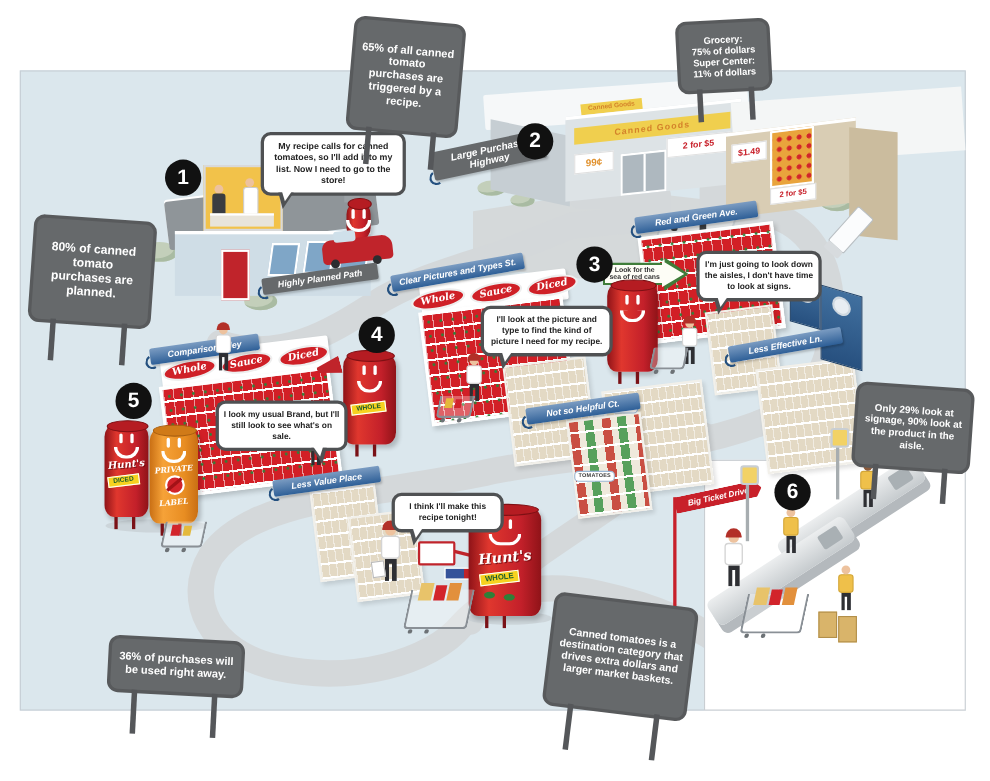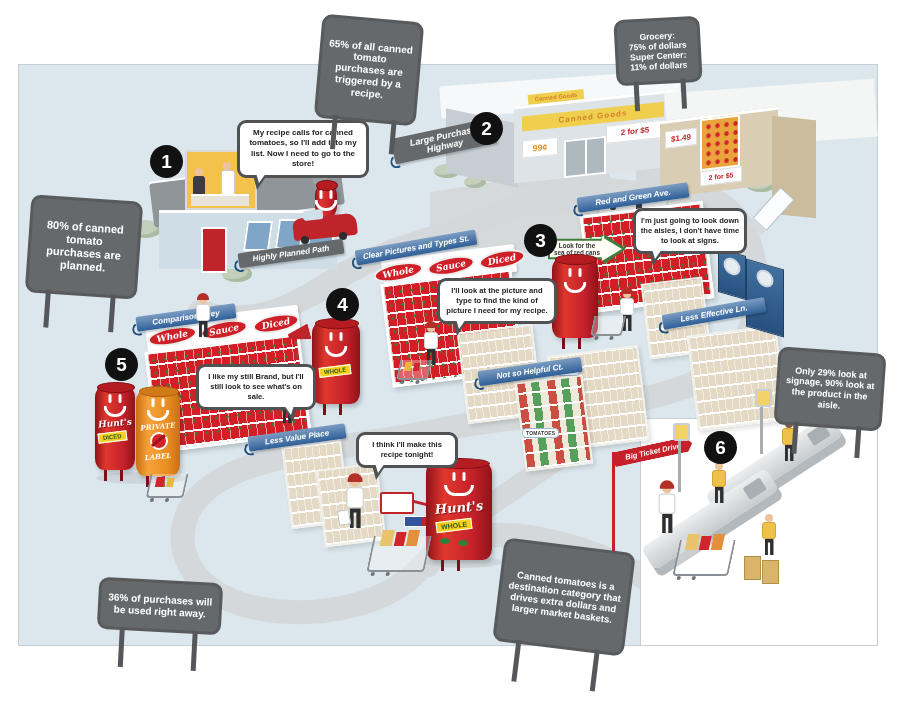--- a/index.html
+++ b/index.html
@@ -380,24 +380,24 @@
   </div>
 
   <div class="abs badge" style="left:150px;top:145px;">1</div>
   <div class="abs badge" style="left:470px;top:112px;">2</div>
   <div class="abs badge" style="left:524px;top:224px;">3</div>
   <div class="abs badge" style="left:326px;top:288px;">4</div>
   <div class="abs badge" style="left:105px;top:348px;">5</div>
   <div class="abs badge" style="left:704px;top:431px;">6</div>
 
   <div class="abs bubble" style="left:237px;top:120px;width:132px;font-size:8px;">My recipe calls for canned tomatoes, so I'll add it to my list.  Now I need to go to the store!</div>
-  <div class="abs bubble" style="left:633px;top:208px;width:114px;">I'm just going to look down the aisles, I don't have time to look at signs.</div>
+  <div class="abs bubble" style="left:633px;top:228px;width:114px;">I'm just going to look down the aisles, I don't have time to look at signs.</div>
   <div class="abs bubble" style="left:437px;top:278px;width:120px;">I'll look at the picture and type to find the kind of picture I need for my recipe.</div>
-  <div class="abs bubble tail-r" style="left:196px;top:364px;width:120px;">I like my still Brand, but I'll still look to see what's on sale.</div>
-  <div class="abs bubble" style="left:356px;top:432px;width:102px;">I think I'll make this recipe tonight!</div>
+  <div class="abs bubble tail-r" style="left:196px;top:364px;width:120px;">I look my usual Brand, but I'll still look to see what's on sale.</div>
+  <div class="abs bubble" style="left:356px;top:448px;width:102px;">I think I'll make this recipe tonight!</div>
 
   <div class="abs bb" style="left:318px;top:18px;width:102px;height:104px;font-size:10px;transform:rotate(5deg);--lh:34px;">65% of all canned tomato purchases are triggered by a recipe.</div>
   <div class="abs bb" style="left:615px;top:18px;width:86px;height:66px;font-size:8.5px;transform:rotate(-3deg);--lh:30px;flex-direction:column;">
     <span>Grocery:</span>
     <span>75% of dollars</span>
     <span>Super Center:</span>
     <span>11% of dollars</span>
   </div>
   <div class="abs bb" style="left:28px;top:198px;width:112px;height:98px;font-size:11px;transform:rotate(4deg);--lh:38px;">80% of canned tomato purchases are planned.</div>
   <div class="abs bb" style="left:776px;top:350px;width:108px;height:78px;font-size:9px;transform:rotate(4deg);--lh:32px;">Only 29% look at signage, 90% look at the product in the aisle.</div>

